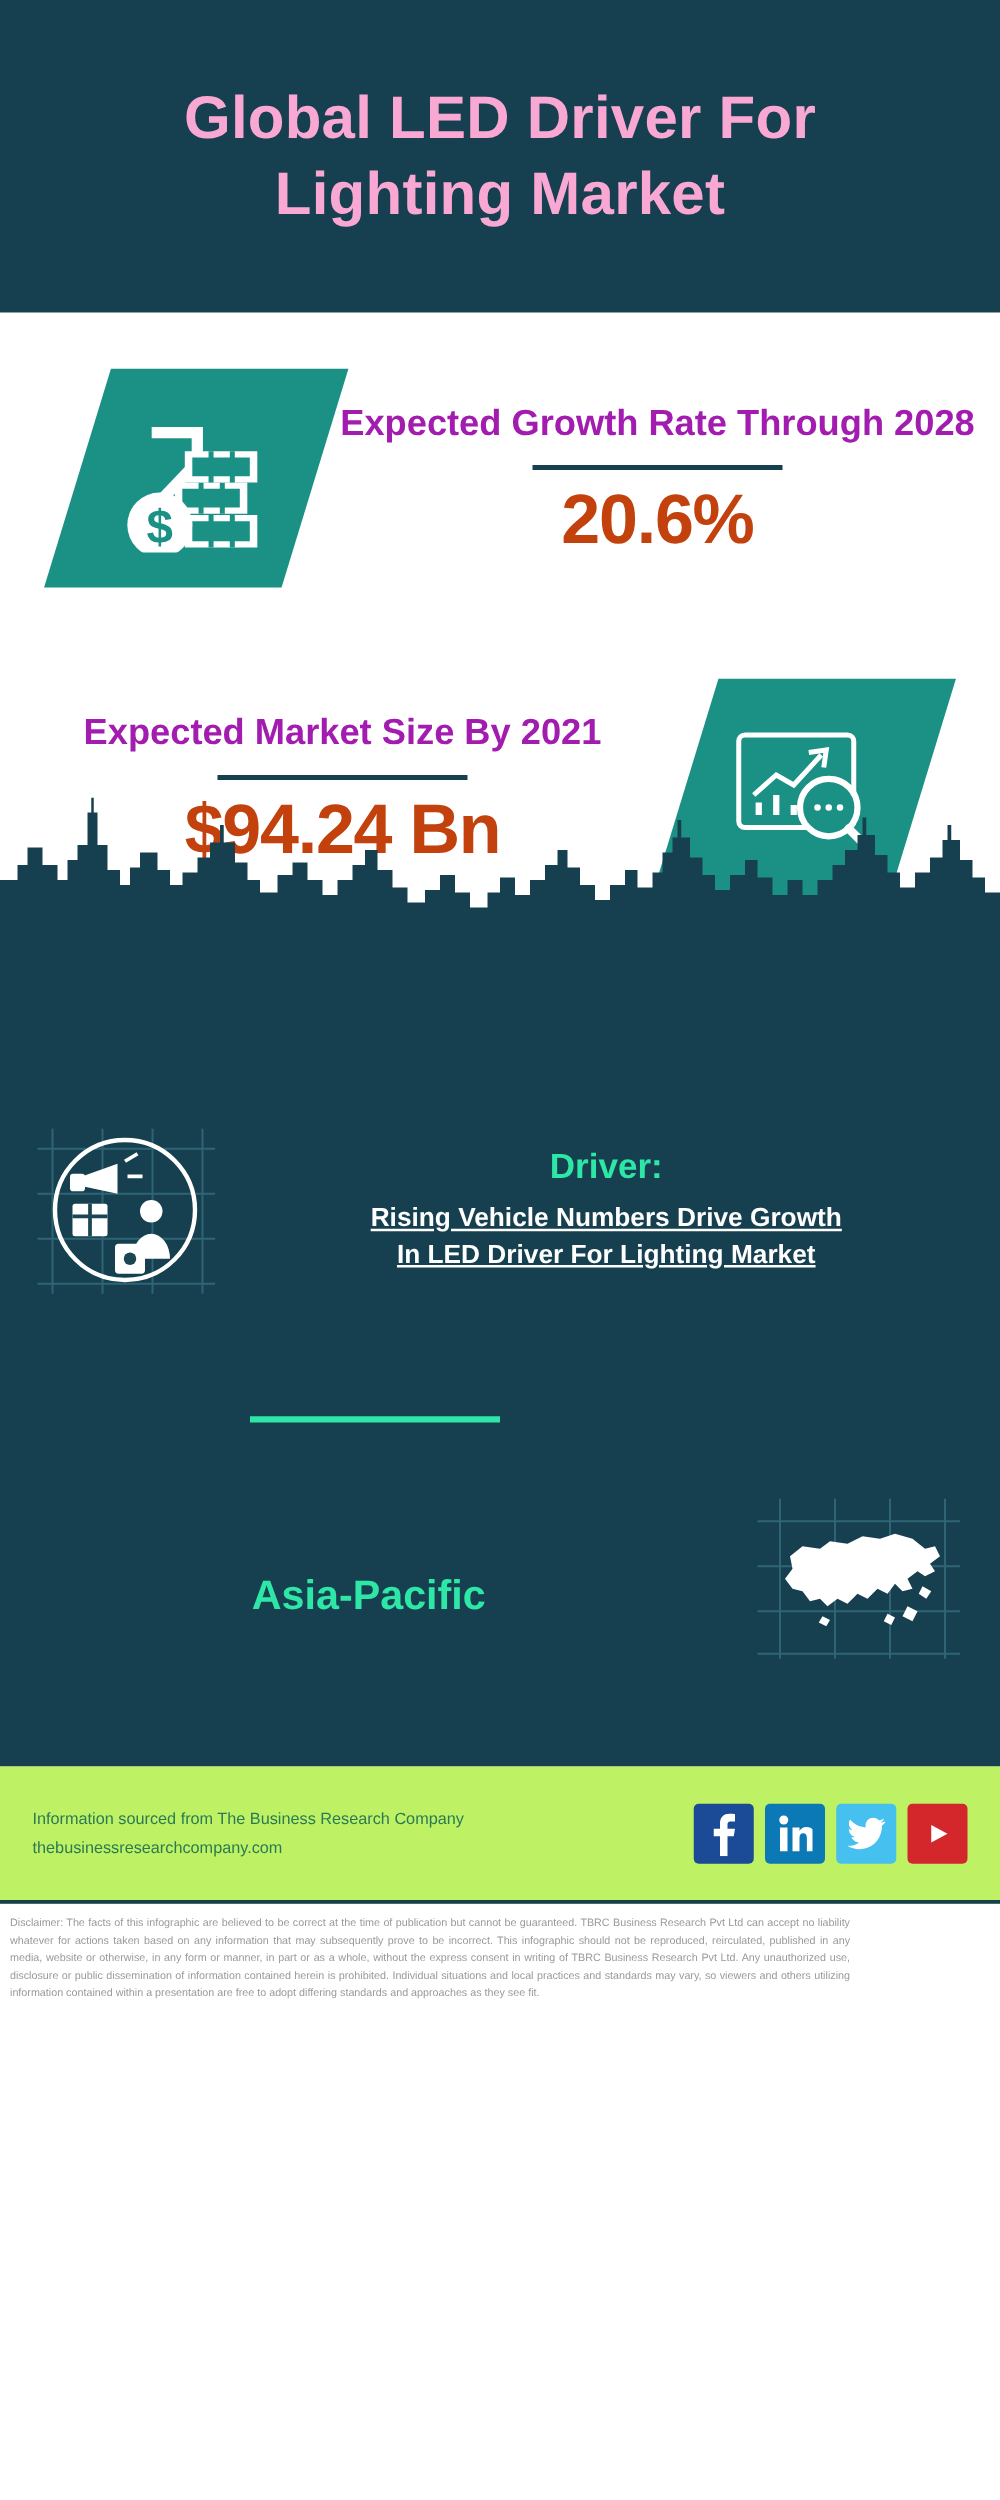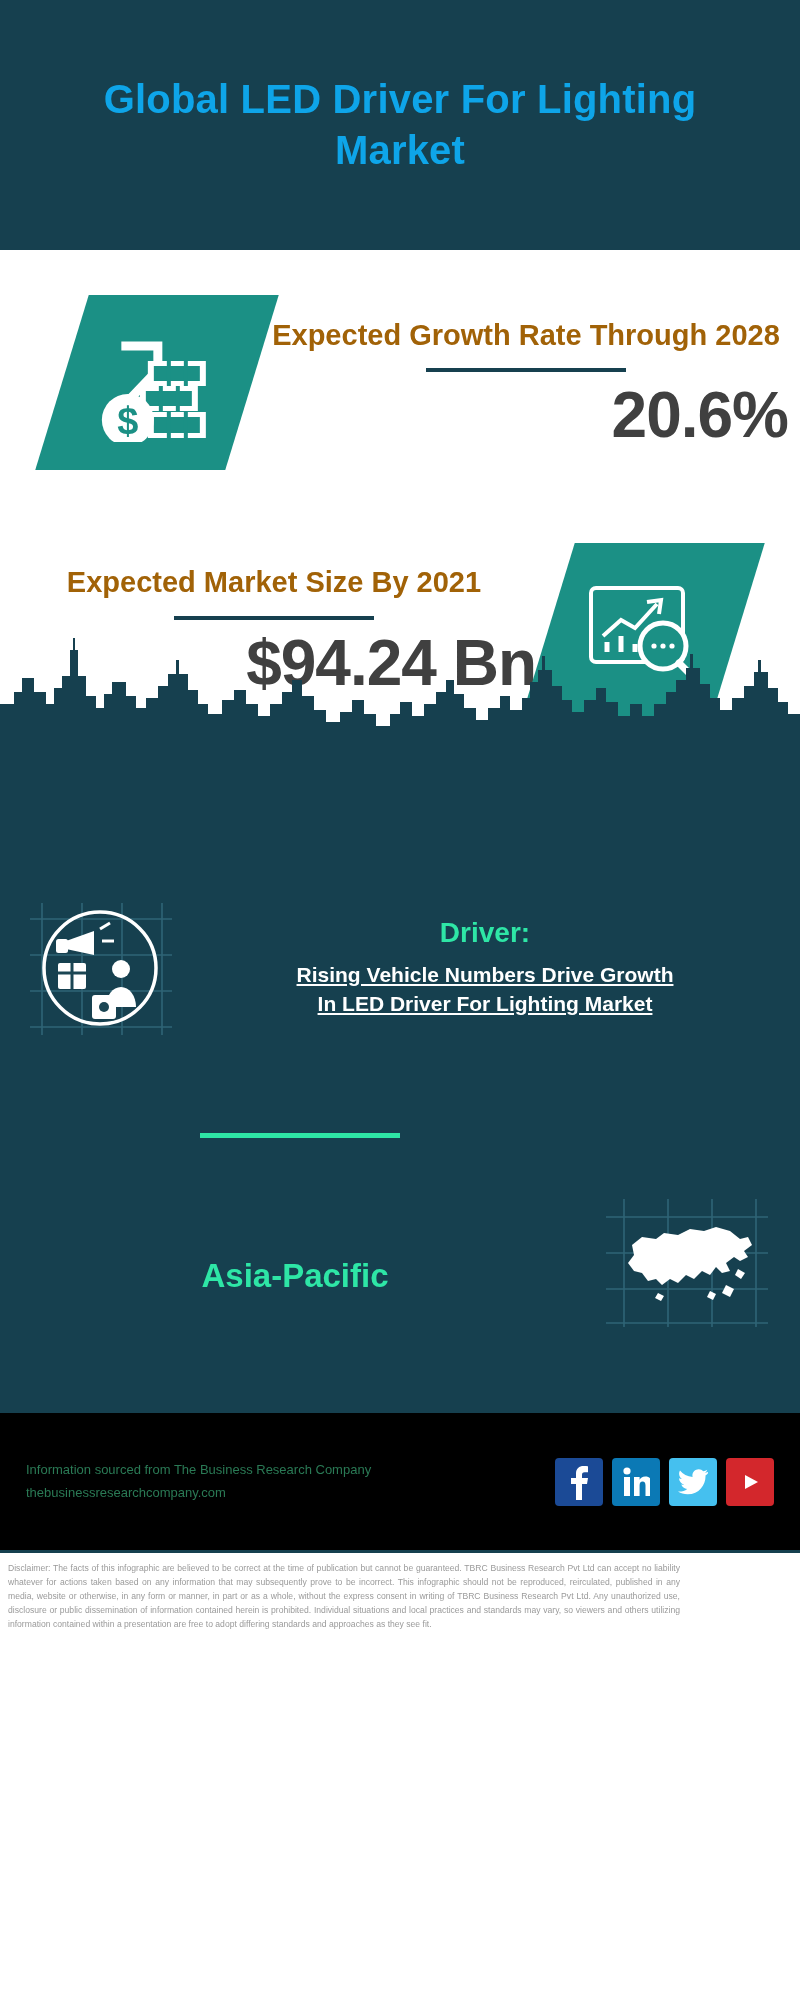--- a/index.html
+++ b/index.html
@@ -12,22 +12,22 @@
   }
 
   
   .header {
     width:800px; height:250px;
     background:#16404f;
     display:flex; align-items:center; justify-content:center;
     text-align:center;
   }
   .header-title {
-    color:#0ea5e9;
-    font-size:40px; font-weight:bold;
+    color:#f9a8d4;
+    font-size:48px; font-weight:bold;
     line-height:1.28;
     letter-spacing:0.2px;
     max-width:620px;
   }
 
   
   .stat-row {
     width:800px; position:relative;
     display:flex; align-items:center;
   }
@@ -38,30 +38,29 @@
     width:190px; height:175px;
     background:#1b9085;
     transform:skewX(-17deg);
     display:flex; align-items:center; justify-content:center;
     flex:0 0 auto;
   }
   .para-inner { transform:skewX(17deg); display:flex; align-items:center; justify-content:center; }
 
   .stat-text { flex:1 1 auto; text-align:center; padding:0 12px; }
   .stat-label {
-    color:#a16207; font-size:29px; font-weight:bold; line-height:1.32;
+    color:#a21caf; font-size:29px; font-weight:bold; line-height:1.32;
   }
   .stat-rule {
     width:200px; height:4px; background:#16404f;
     margin:14px auto 10px auto;
   }
   .stat-value {
-    color:#404040; font-size:64px; font-weight:bold; line-height:1.05;
+    color:#c2410c; font-size:56px; font-weight:bold; line-height:1.05;
     letter-spacing:-1px;
-    text-align:right;
   }
 
   .badge-left  { margin-left:62px; }
   .badge-right { margin-right:62px; }
 
   
   .dark-panel {
     position:relative;
     width:800px; height:660px;
     background:#16404f;
@@ -100,22 +99,22 @@
   .region-name {
     color:#2ee6a6; font-size:33px; font-weight:bold; line-height:1.25;
   }
   .region-sub {
     color:#ffffff; font-size:27px; font-weight:normal; line-height:1.3; margin-top:2px;
   }
   .region-map-wrap { width:230px; flex:0 0 auto; display:flex; justify-content:center; }
 
   
   .source-bar {
-    width:800px; height:140px;
-    background:#000000;
+    width:800px; height:110px;
+    background:#bef264;
     border-bottom:3px solid #16404f;
     display:flex; align-items:center;
     padding:0 26px;
   }
   .source-text { flex:1 1 auto; }
   .source-line {
     color:#2a7a55; font-size:13px; line-height:1.75;
   }
   .social-icons { display:flex; gap:9px; flex:0 0 auto; }
   .social {

